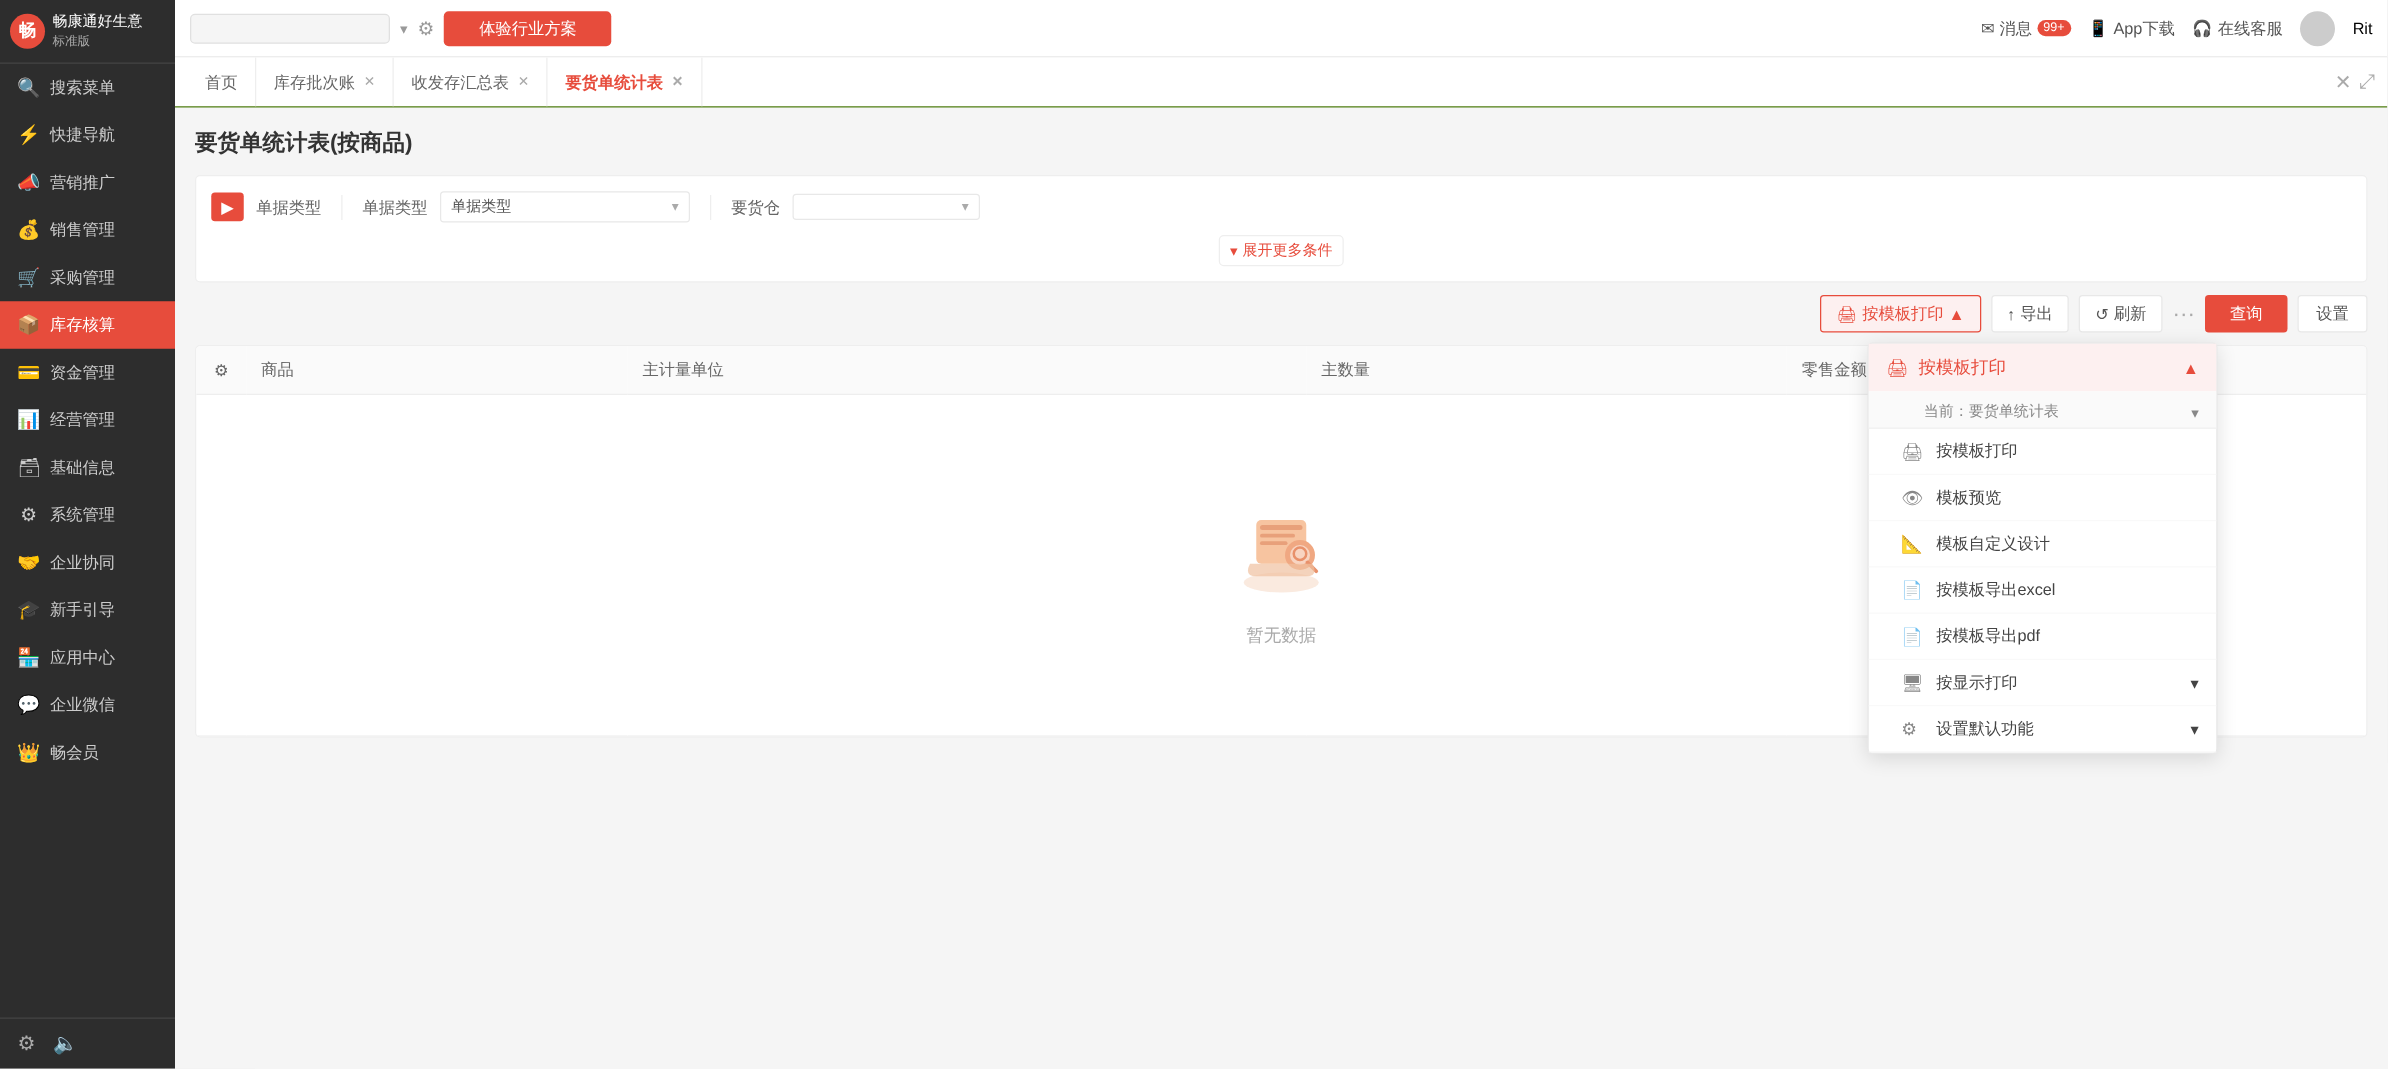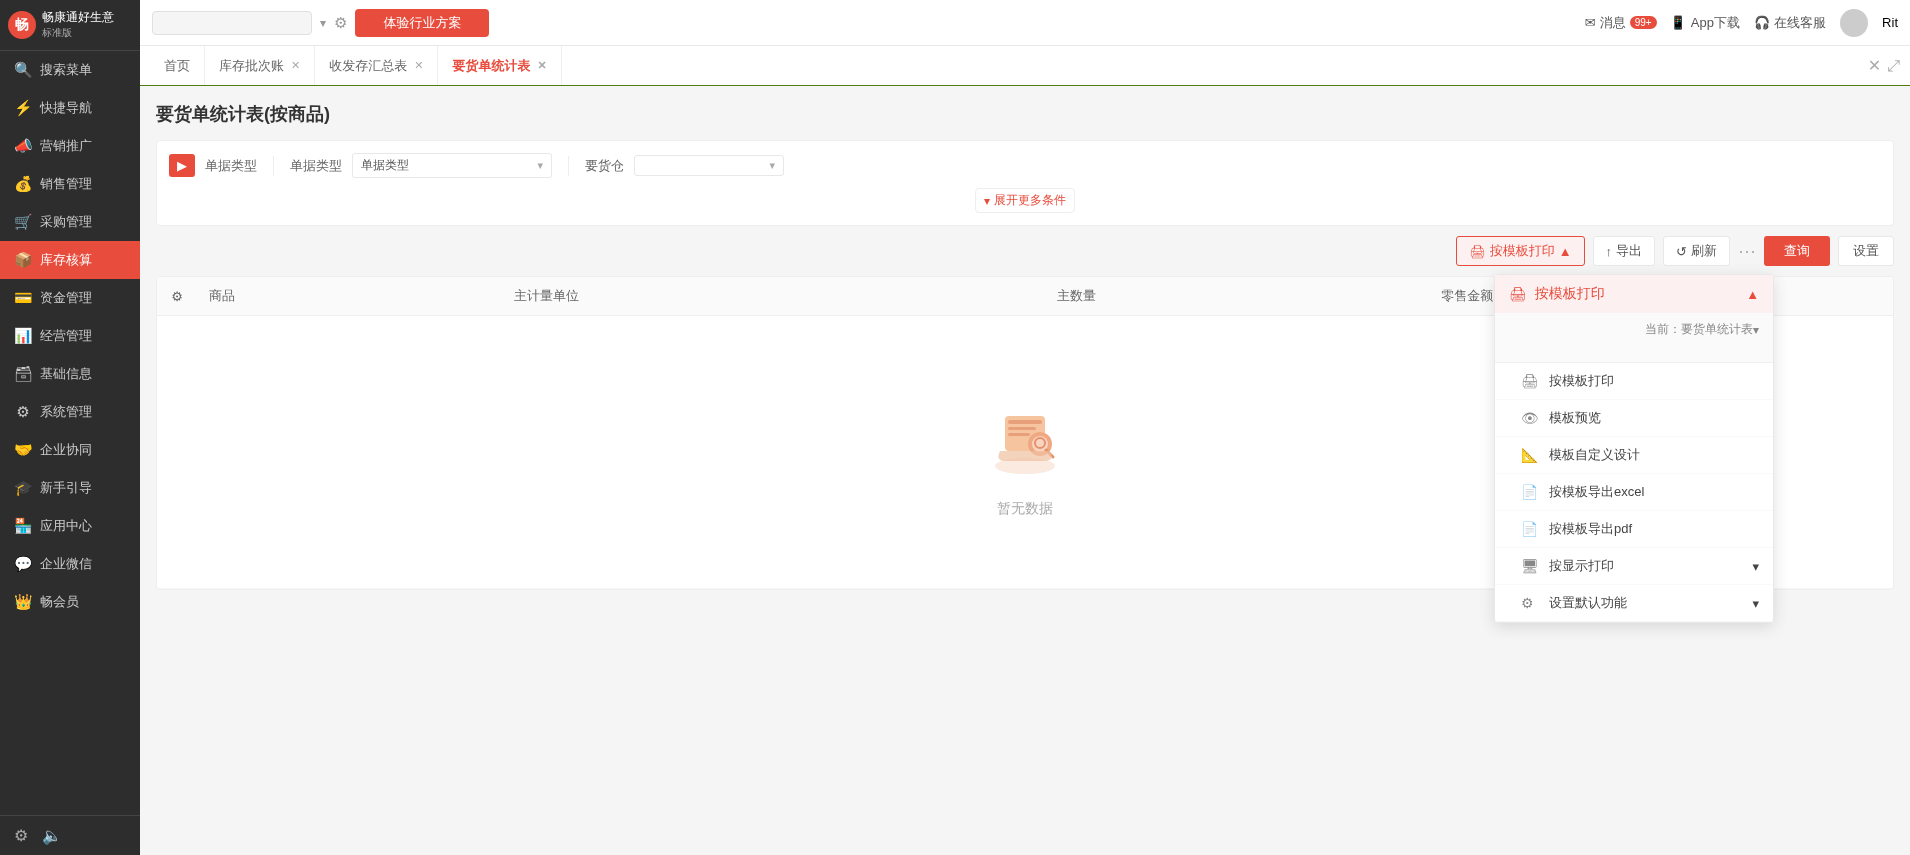--- a/index.html
+++ b/index.html
@@ -375,28 +375,28 @@
       justify-content: space-between;
       padding: 9px 14px 9px 26px;
       font-size: 13px;
       color: #444;
       cursor: pointer;
       border-bottom: 1px solid #f9f9f9;
     }
     .print-dropdown-sub-left { display: flex; align-items: center; gap: 10px; }
     .print-dropdown-sub-left .item-icon { font-size: 14px; color: #888; width: 18px; }
     .current-template {
-      padding: 8px 14px 24px 44px;
+      padding: 8px 14px 4px 44px;
       font-size: 12px;
       color: #888;
       background: #fafafa;
       border-bottom: 1px solid #f0f0f0;
       display: flex;
       align-items: center;
-      justify-content: flex-end;
+      justify-content: space-between;
     }
   </style>
 </head>
 <body>
 
 <div class="sidebar">
   <div class="sidebar-logo">
     <div class="sidebar-logo-icon">畅</div>
     <div>
       <div class="sidebar-logo-text">畅康通好生意</div>

